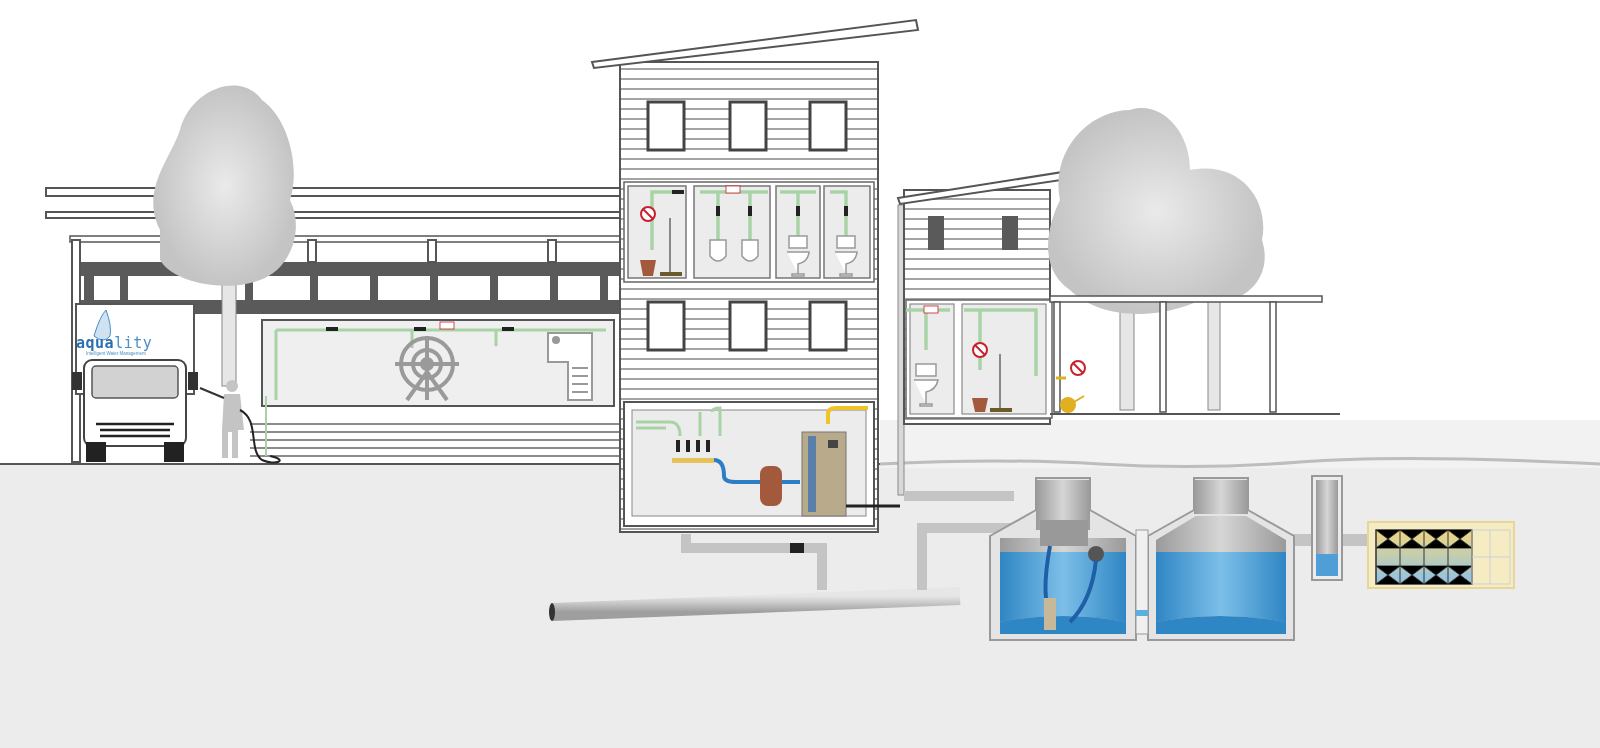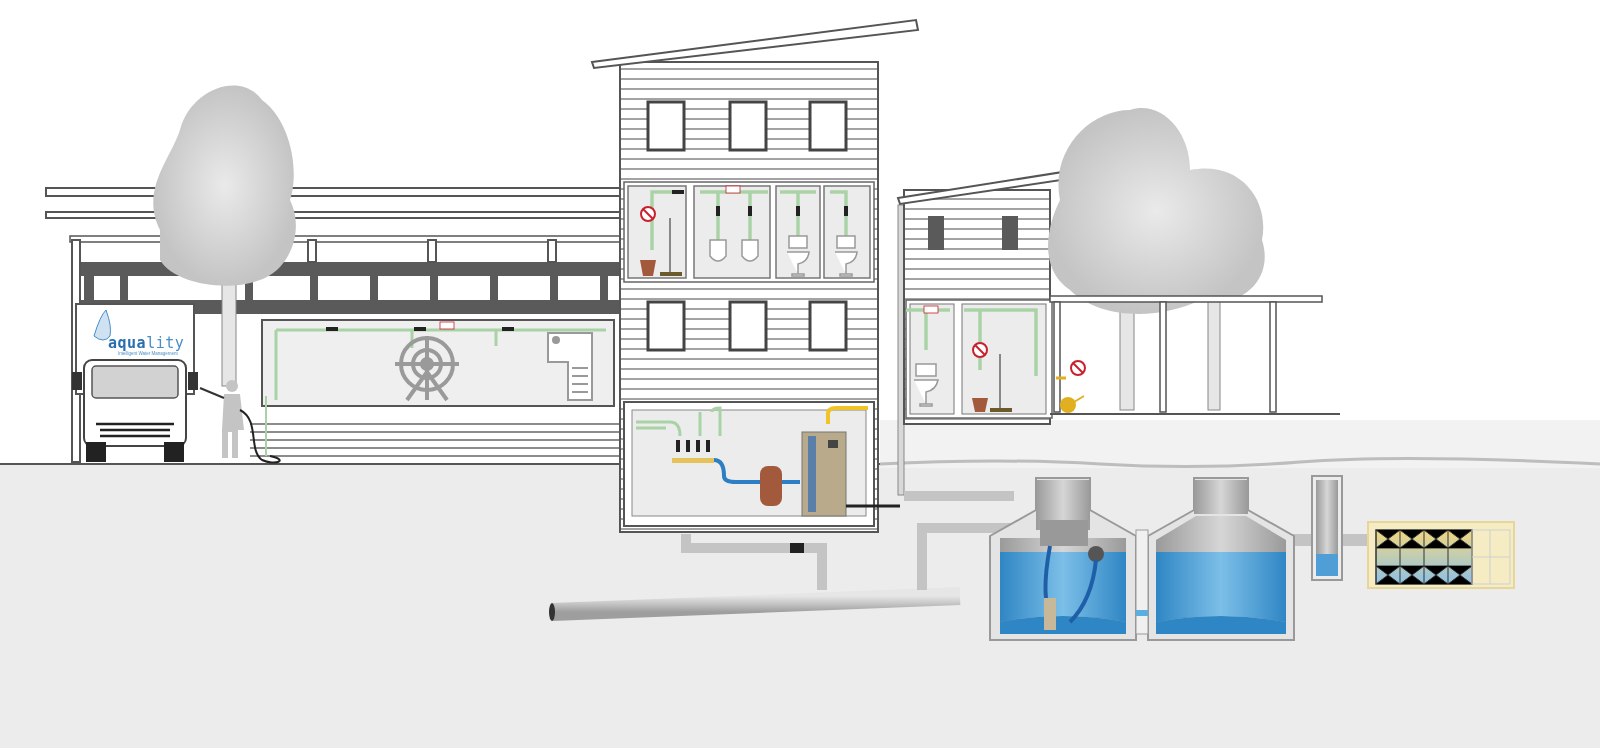--- a/index.html
+++ b/index.html
@@ -1,18 +1,18 @@
 <!DOCTYPE html>
 <html><head>
 <meta charset="utf-8">
 <style>
   html,body{margin:0;padding:0;background:#fff;}
   body{width:1600px;height:748px;position:relative;overflow:hidden;font-family:"Liberation Sans",sans-serif;}
   svg{position:absolute;left:0;top:0;}
-  .brand-wrap{position:absolute;left:108px;top:334px;width:95px;}
+  .brand-wrap{position:absolute;left:76px;top:334px;width:95px;}
   .brand-name{font-family:"DejaVu Sans Mono","Liberation Mono",monospace;font-size:15px;font-weight:bold;color:#2a6fb0;letter-spacing:0.5px;}
   .brand-name .light{font-weight:normal;color:#4a8ec8;}
   .brand-tag{font-size:4.5px;color:#4a8ec8;margin-top:-1px;margin-left:10px;white-space:nowrap;}
 </style>
 </head>
 <body>
 
 <svg width="1600" height="748" viewBox="0 0 1600 748">
   <defs>
     <linearGradient id="waterGrad" x1="0" y1="0" x2="1" y2="0">

